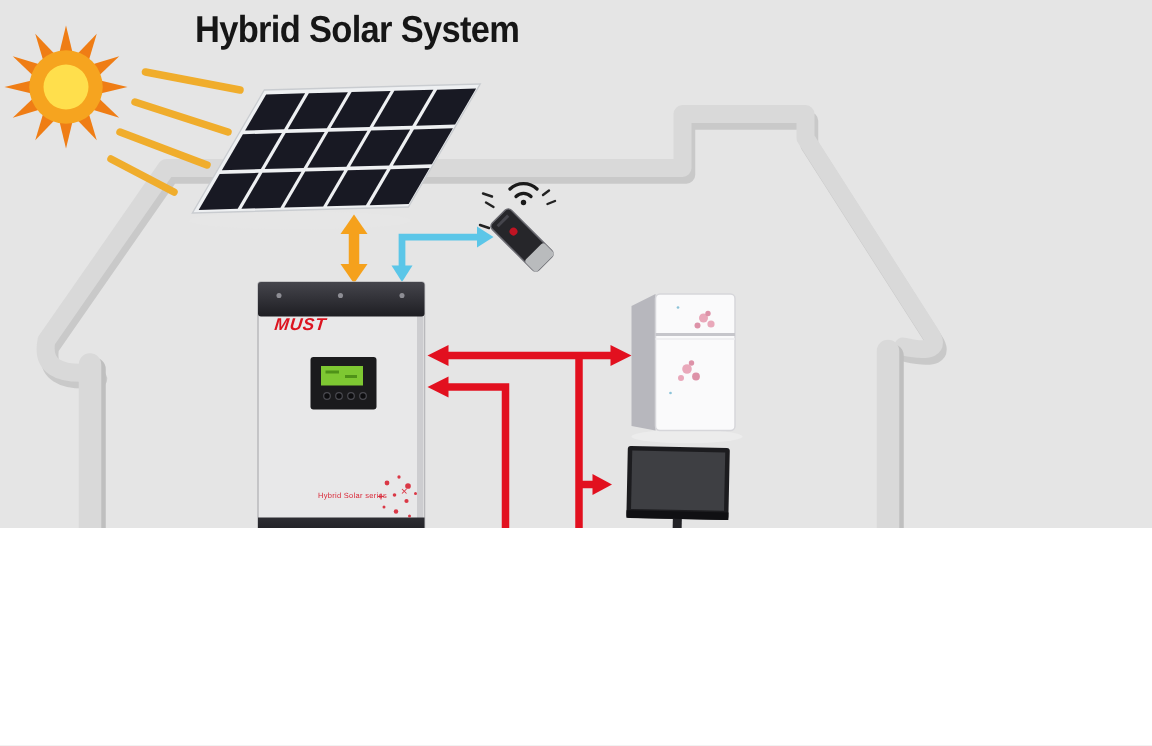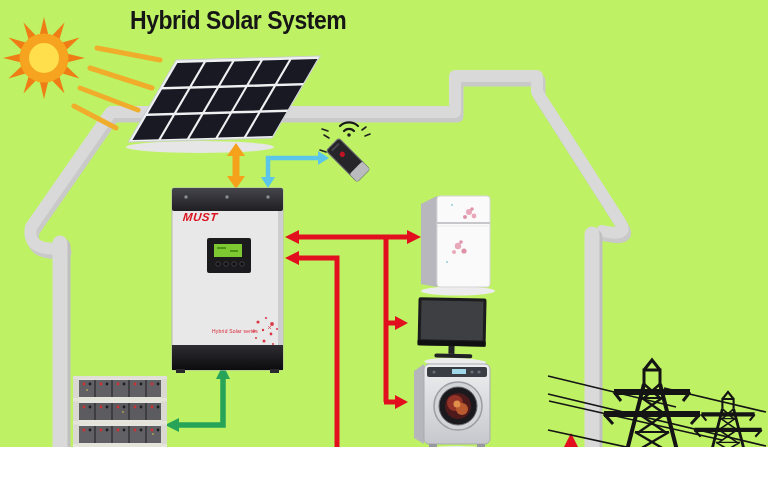--- a/index.html
+++ b/index.html
@@ -1,16 +1,16 @@
 <!DOCTYPE html>
 <html><head>
 <meta charset="utf-8">
 <style>
   html,body{margin:0;padding:0;background:#fff;}
-  .stage{position:relative;width:768px;height:447px;background:#bef264;overflow:hidden;
+  .stage{position:relative;width:768px;height:352px;background:#e5e5e5;overflow:hidden;
          font-family:"Liberation Sans", sans-serif;}
   .abs{position:absolute;}
   .title{left:130px;top:6px;width:250px;font-size:25px;font-weight:bold;color:#161616;
          letter-spacing:-0.5px;transform:scaleX(.92);transform-origin:left center;white-space:nowrap;}
   .must{left:183px;top:211px;width:60px;font-size:11.5px;font-weight:800;font-style:italic;
         color:#dc1420;letter-spacing:.5px;transform:skewX(-6deg);}
   .series{left:206px;top:328px;width:58px;font-size:5px;color:#d92535;text-align:center;
           letter-spacing:.2px;line-height:6px;}
   svg{position:absolute;left:0;top:0;}
 </style>

